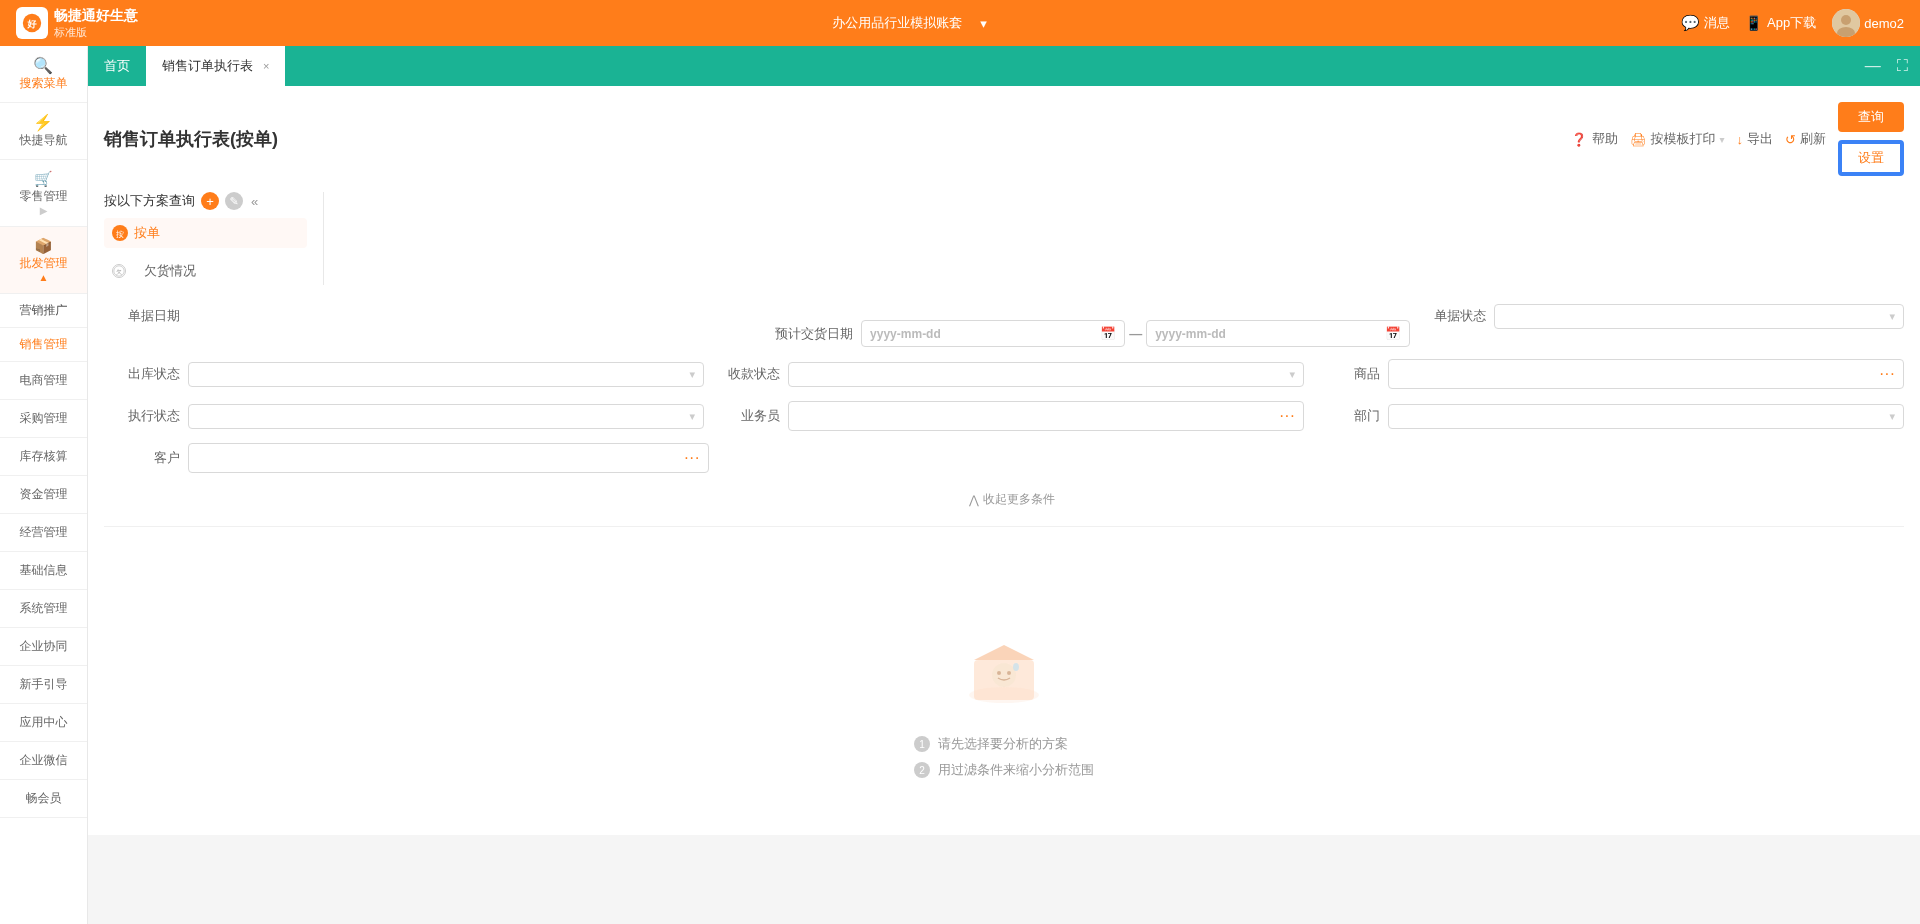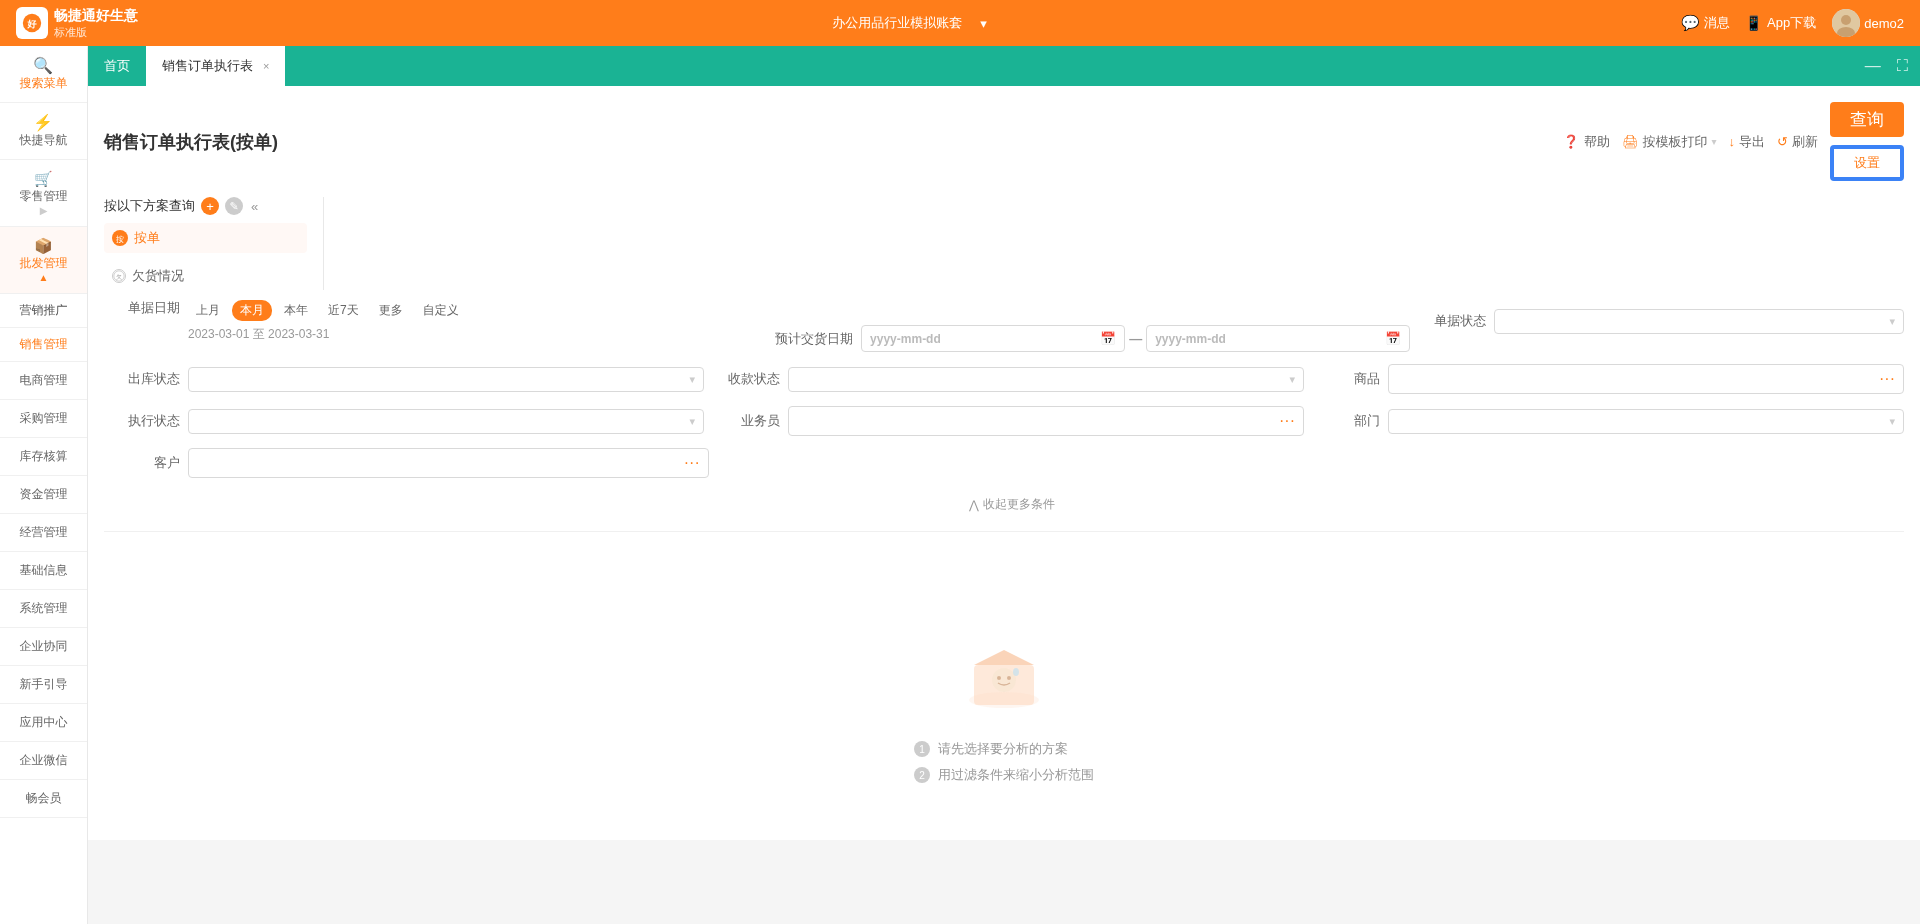--- a/index.html
+++ b/index.html
@@ -63,29 +63,29 @@
 
     
     .content-area { flex: 1; overflow: auto; background: #f5f5f5; padding: 0; }
     .page-container { background: #fff; margin: 0; padding: 16px; }
 
     
     .page-header { display: flex; align-items: center; justify-content: space-between; margin-bottom: 16px; }
     .page-title { font-size: 18px; font-weight: 600; color: #333; }
     .page-actions { display: flex; align-items: center; gap: 12px; font-size: 13px; color: #666; }
     .page-actions .action-item { display: flex; align-items: center; gap: 4px; cursor: pointer; }
-    .btn-query { background: #ff7d1a; color: #fff; border: none; padding: 6px 20px; border-radius: 4px; cursor: pointer; font-size: 17px; }
+    .btn-query { background: #ff7d1a; color: #fff; border: none; padding: 6px 20px; border-radius: 4px; cursor: pointer; font-size: 13px; }
     .btn-set { background: #fff; color: #ff7d1a; border: 4px solid #3b82f6; padding: 5px 16px; border-radius: 4px; cursor: pointer; font-size: 13px; margin-top: 4px; }
 
     
     .filter-wrapper { display: flex; gap: 0; flex-direction: column; }
     .filter-left-panel { width: 220px; border-right: 1px solid #e8e8e8; padding-right: 16px; flex-shrink: 0; }
     .plan-item { display: flex; align-items: center; gap: 6px; padding: 6px 8px; cursor: pointer; font-size: 13px; color: #ff7d1a; background: #fff8f5; border-radius: 4px; margin-bottom: 4px; }
     .plan-item .plan-icon { width: 16px; height: 16px; border-radius: 50%; background: #ff7d1a; display: flex; align-items: center; justify-content: center; color: #fff; font-size: 10px; }
-    .sub-plan-item { display: flex; align-items: center; gap: 6px; padding: 5px 8px; cursor: pointer; font-size: 13px; color: #666; margin-top: 9px; }
+    .sub-plan-item { display: flex; align-items: center; gap: 18px; padding: 5px 8px; cursor: pointer; font-size: 13px; color: #666; margin-top: 9px; }
     .sub-plan-icon { width: 14px; height: 14px; border-radius: 50%; border: 1px solid #ccc; display: flex; align-items: center; justify-content: center; font-size: 9px; color: #999; }
 
     
     .filter-right-panel { flex: 1; padding-left: 16px; }
     .filter-row { display: flex; align-items: center; gap: 16px; margin-bottom: 12px; }
     .filter-label { color: #666; font-size: 13px; white-space: nowrap; min-width: 60px; text-align: right; }
     .filter-control { flex: 1; border: 1px solid #d9d9d9; border-radius: 4px; padding: 5px 8px; font-size: 13px; color: #333; background: #fff; display: flex; align-items: center; justify-content: space-between; cursor: pointer; }
     .filter-control.select { }
     .filter-control .placeholder { color: #bbb; }
     .filter-date-input { border: 1px solid #d9d9d9; border-radius: 4px; padding: 5px 8px; font-size: 12px; color: #bbb; background: #fff; flex: 1; display: flex; align-items: center; justify-content: space-between; cursor: pointer; }
@@ -296,31 +296,20 @@
               <span>欠货情况</span>
             </div>
           </div>
 
           <div class="filter-right-panel">
 
             <div class="filter-row">
 
               <div style="display:flex;align-items:flex-start;gap:8px;flex:2;">
                 <span class="filter-label">单据日期</span>
-                <div style="display:flex;flex-direction:column;gap:2px;">
-                  <div class="filter-tabs">
-                    <div class="filter-tab">上月</div>
-                    <div class="filter-tab active" style="background:#ff7d1a;color:#fff;border-radius:10px;padding:2px 8px;font-size:12px;">本月</div>
-                    <div class="filter-tab">本年</div>
-                    <div class="filter-tab">近7天</div>
-                    <div class="filter-tab">更多</div>
-                    <div class="filter-tab">自定义</div>
-                  </div>
-                  <div class="filter-date-range">2023-03-01 至 2023-03-31</div>
-                </div>
               </div>
 
               <div style="display:flex;align-items:center;gap:8px;flex:2;margin-top:35px;">
                 <span class="filter-label" style="min-width:80px;">预计交货日期</span>
                 <div style="display:flex;align-items:center;gap:4px;flex:1;font-weight:bold;">
                   <div class="filter-date-input">
                     <span class="placeholder">yyyy-mm-dd</span>
                     <span style="color:#ff7d1a;font-size:13px;">📅</span>
                   </div>
                   <span class="date-separator">—</span>

